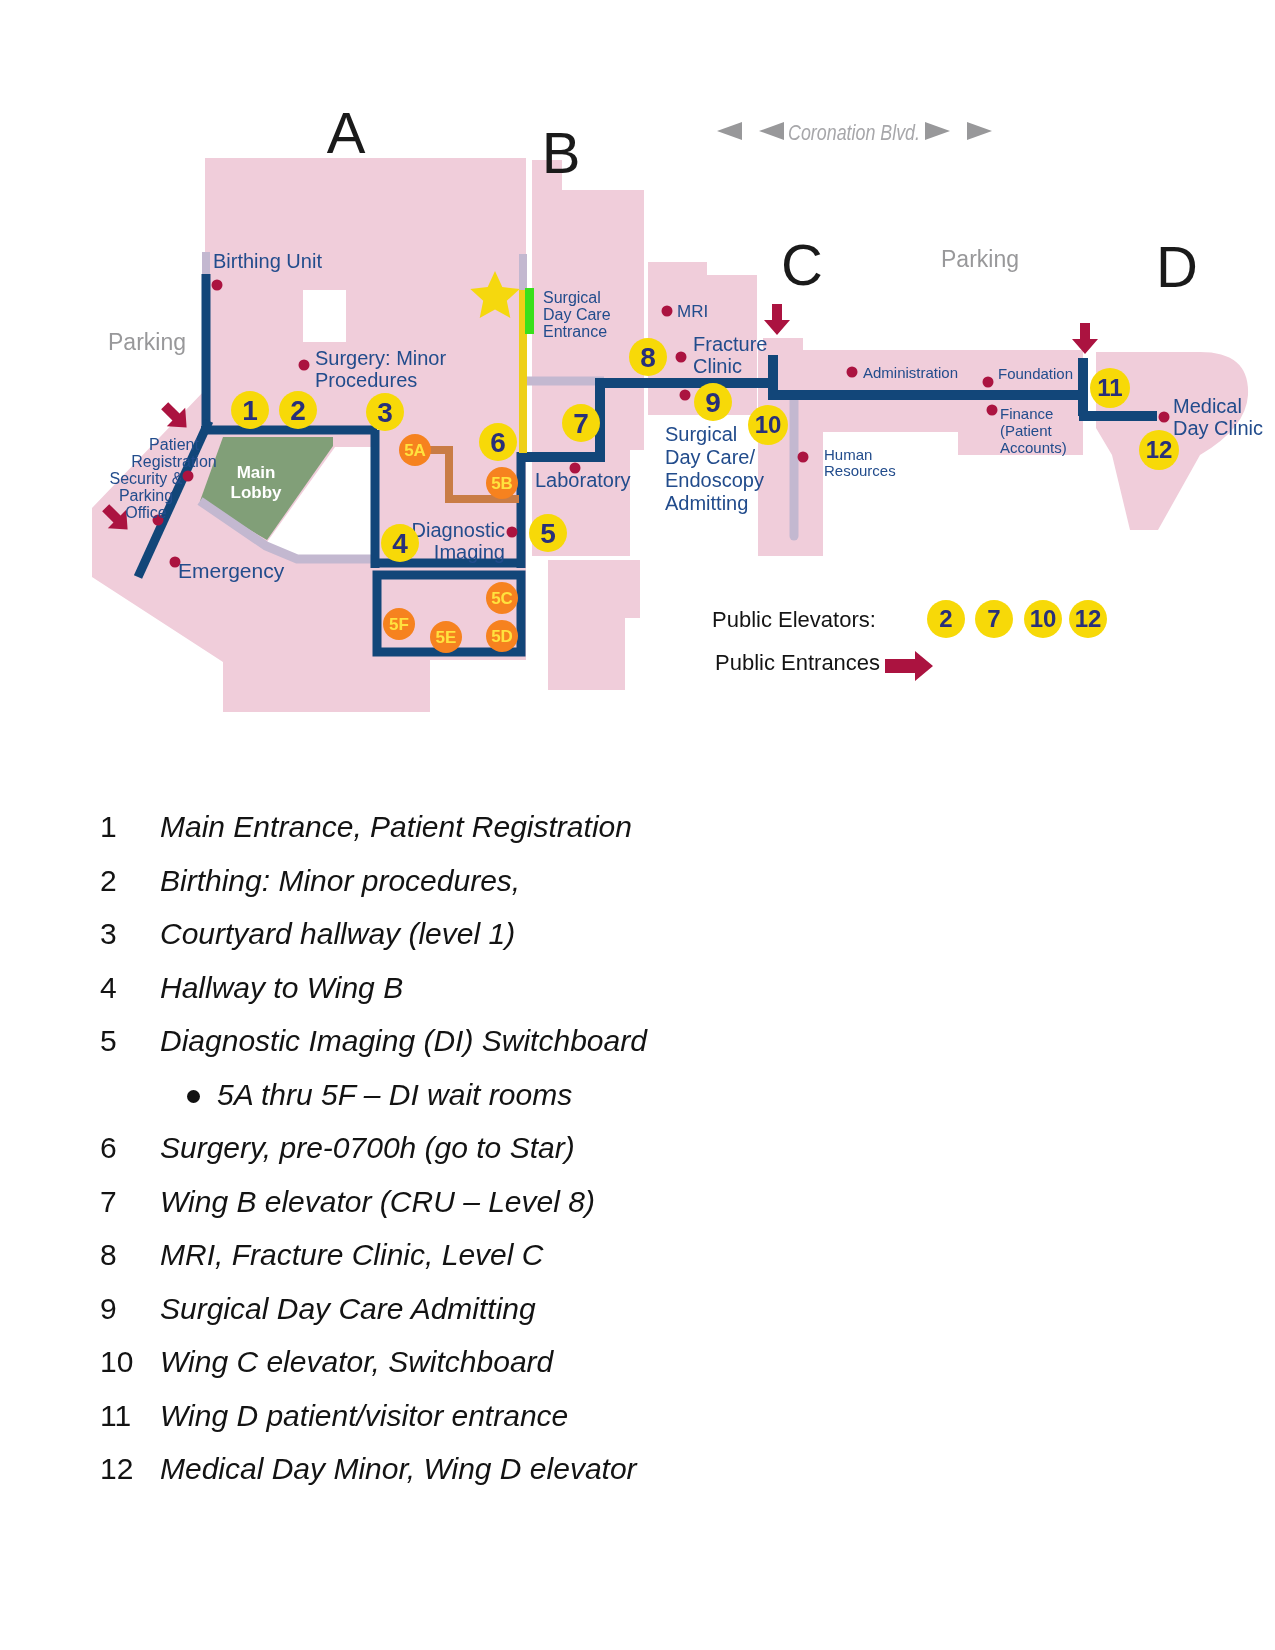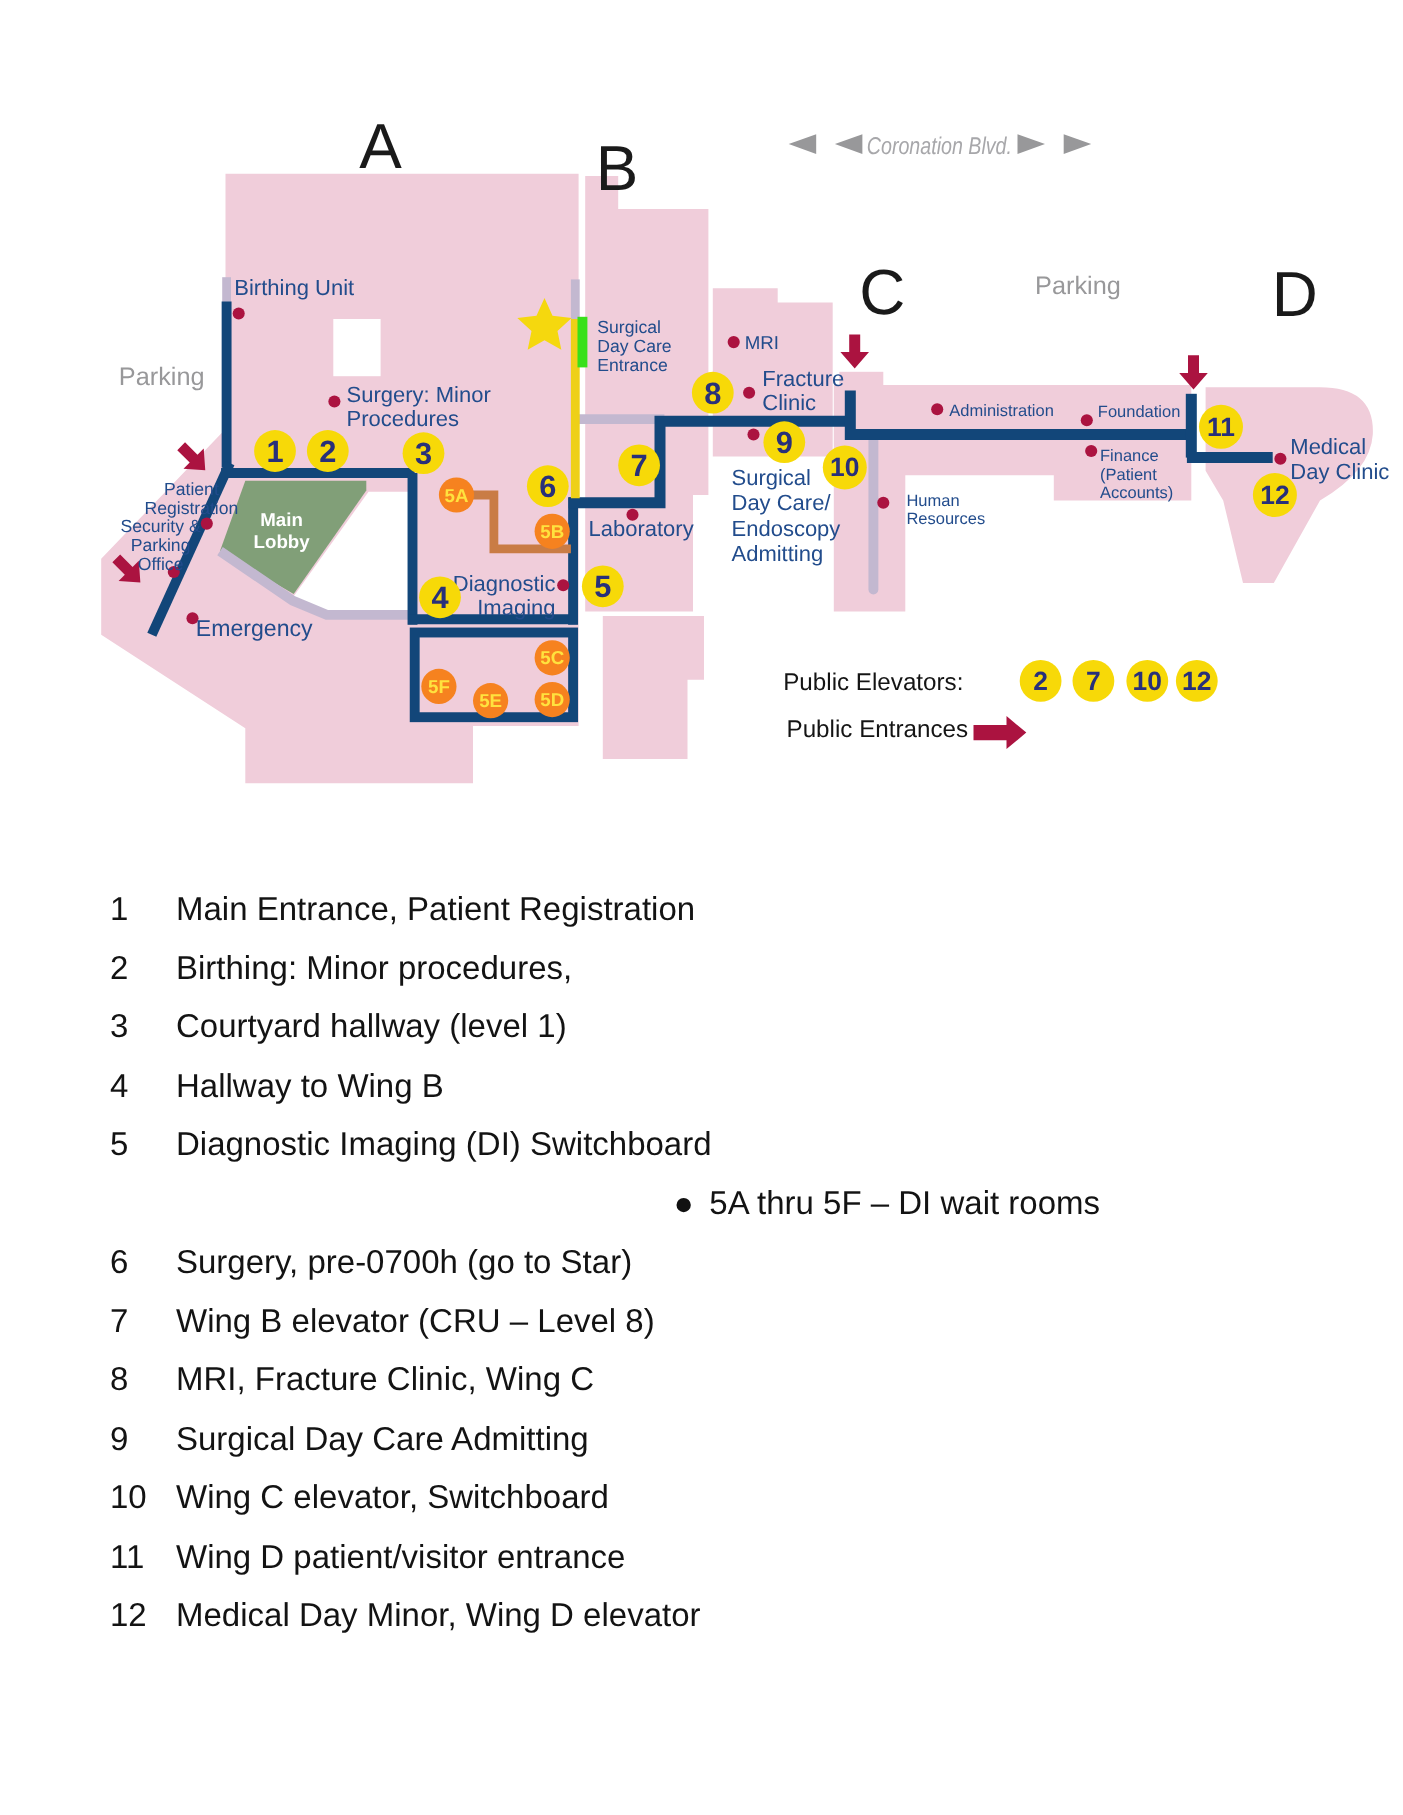--- a/index.html
+++ b/index.html
@@ -33,22 +33,22 @@
   .num1{fill:#28307a;font-size:28px;font-weight:bold;text-anchor:middle;}
   .num2{fill:#28307a;font-size:24px;font-weight:bold;text-anchor:middle;}
   .onum{fill:#ffe23e;font-size:17px;font-weight:bold;text-anchor:middle;}
   .legtxt{fill:#141414;font-size:22px;}
   .mid{text-anchor:middle;}
   .end{text-anchor:end;}
   
   #directory{position:absolute;left:100px;top:800px;width:900px;}
   .dir-row{display:flex;align-items:flex-start;line-height:53.5px;font-size:30px;color:#131313;}
   .dir-num{width:60px;flex:0 0 60px;}
-  .dir-text{flex:1;}
-  .dir-row.bullet .dir-text{padding-left:27px;text-align:right;}
+  .dir-text{flex:1;font-style:italic;}
+  .dir-row.bullet .dir-text{padding-left:27px;}
   .bullet-dot{display:inline-block;width:13px;height:13px;border-radius:50%;background:#111;margin-right:17px;vertical-align:middle;}
 </style>
 </head>
 <body>
 
 <svg id="map" width="1275" height="745" viewBox="0 0 1275 745">
 
   <path class="bld" d="M205,158 H526 V660 H430 V712 H223 V662 L92,577 V508 L205,390 Z"></path>
   <rect class="white" x="303" y="290" width="43" height="52"></rect>
   <path class="white" d="M335,447 L371,447 L371,556 L297,556 L267,542 Z"></path>
@@ -278,21 +278,21 @@
   <div class="dir-row">
       <div class="dir-num">6</div>
       <div class="dir-text">Surgery, pre-0700h (go to Star)</div>
     </div>
   <div class="dir-row">
       <div class="dir-num">7</div>
       <div class="dir-text">Wing B elevator (CRU – Level 8)</div>
     </div>
   <div class="dir-row">
       <div class="dir-num">8</div>
-      <div class="dir-text">MRI, Fracture Clinic, Wing C</div>
+      <div class="dir-text">MRI, Fracture Clinic, Level C</div>
     </div>
   <div class="dir-row">
       <div class="dir-num">9</div>
       <div class="dir-text">Surgical Day Care Admitting</div>
     </div>
   <div class="dir-row">
       <div class="dir-num">10</div>
       <div class="dir-text">Wing C elevator, Switchboard</div>
     </div>
   <div class="dir-row">

